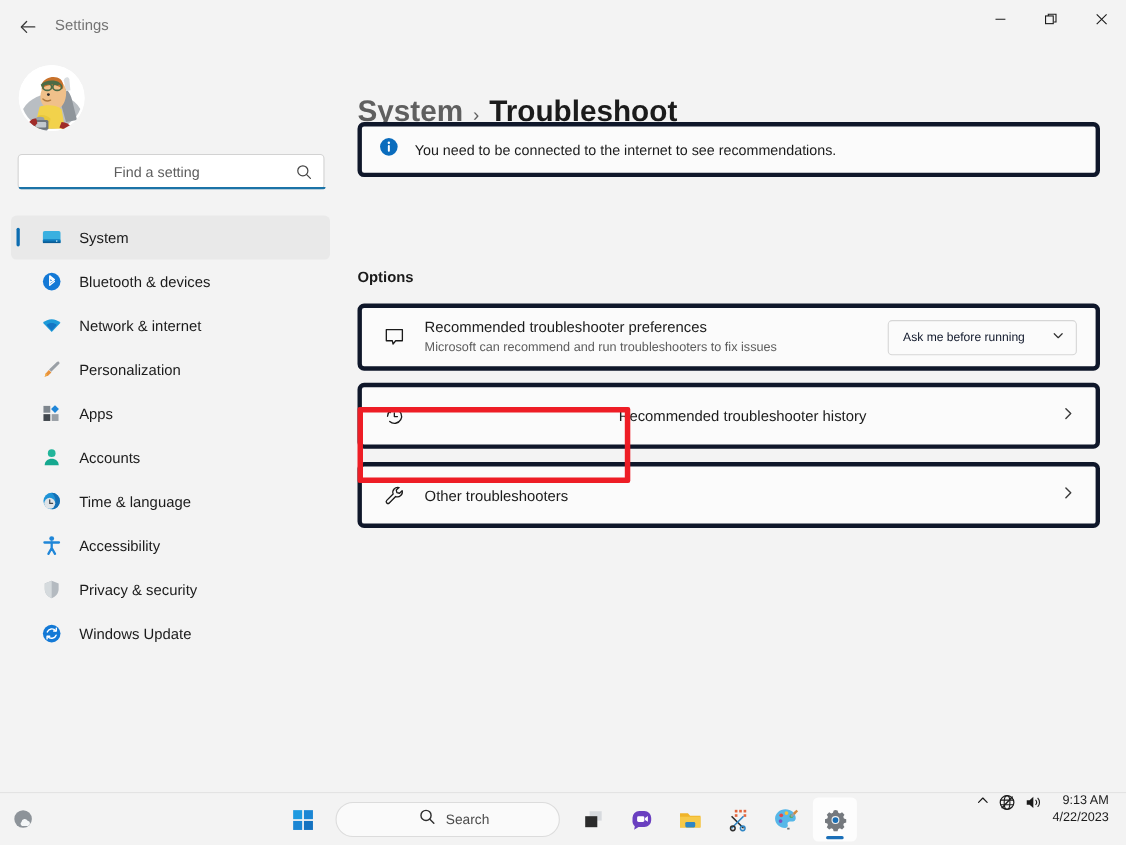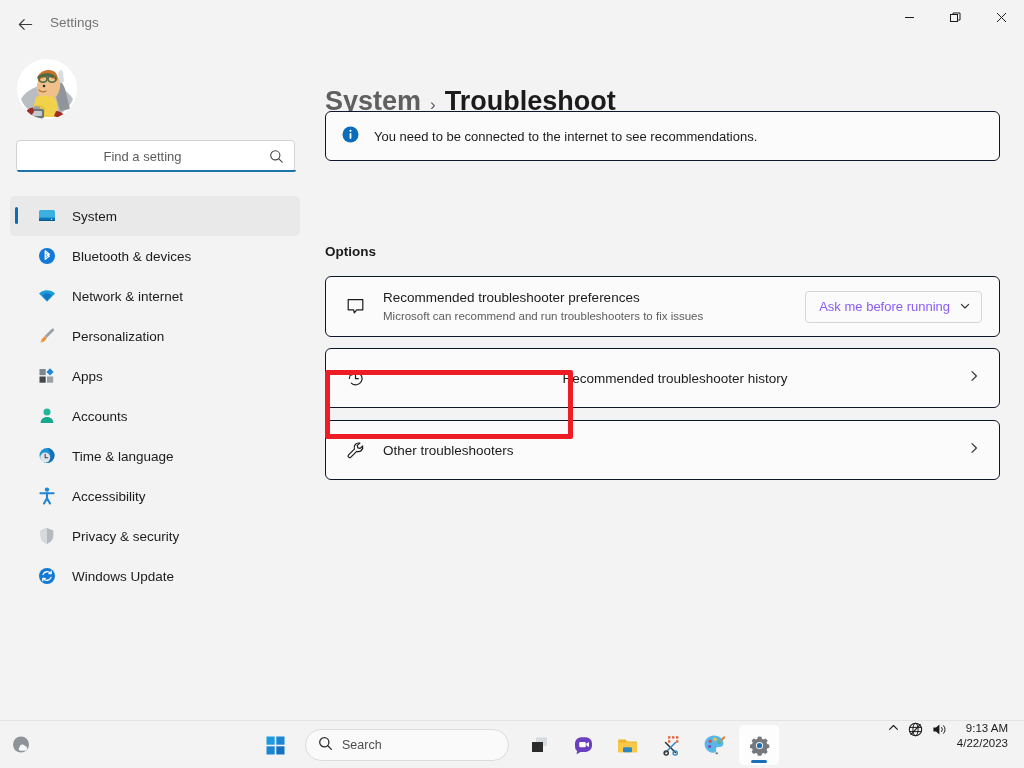--- a/index.html
+++ b/index.html
@@ -83,21 +83,21 @@
   .breadcrumb {
     position: absolute; left: 15px; top: 10px;
     display: flex; align-items: baseline; gap: 9px;
   }
   .bc-parent { font-size: 27px; color: #5f5f5f; font-weight: 600; }
   .bc-sep { font-size: 17px; color: #5f5f5f; }
   .bc-current { font-size: 27px; color: #1b1b1b; font-weight: 600; margin-top: 28px; }
 
   .card {
     position: absolute; left: 15px; width: 675px;
-    background: #fbfbfb; border: 1px solid #0f172a; border-radius: 6px;
+    background: #fbfbfb; border: 4px solid #0f172a; border-radius: 6px;
   }
   .banner { top: 63px; height: 50px; display: flex; align-items: center; }
   .banner .info-ico { margin-left: 16px; margin-right: 15px; }
   .banner .btext { font-size: 13px; color: #1b1b1b; }
 
   .sect-title {
     position: absolute; left: 15px; top: 196px;
     font-size: 13.5px; font-weight: 600; color: #1b1b1b;
   }
 
@@ -111,21 +111,21 @@
   .opt .otitle { font-size: 13.5px; color: #1b1b1b; line-height: 17px; }
   .opt .osub { font-size: 11.5px; color: #5d5d5d; line-height: 16px; margin-top: 2px; }
   .opt .chev { margin-right: 18px; color: #3b3b3b; }
 
   .dropdown {
     margin-right: 17px; height: 32px; min-width: 172px;
     background: #fbfbfb; border: 1px solid #d6d6d6; border-radius: 4px;
     display: flex; align-items: center; justify-content: space-between;
     padding: 0 10px 0 13px;
   }
-  .dropdown .dval { font-size: 13px; color: #8b5cf6; }
+  .dropdown .dval { font-size: 11px; color: #0f172a; }
   .dropdown .dchev { color: #303030; margin-left: 9px; }
 
   .card1 { top: 228px; height: 61px; }
   .card2 { top: 300px; height: 60px; text-align: center; }
   .card3 { top: 372px; height: 60px; }
 
   .redbox {
     position: absolute; left: 15px; top: 322px; width: 248px; height: 69px;
     border: 5px solid #ee1d25; border-radius: 2px; pointer-events: none;
   }
@@ -145,21 +145,21 @@
     display: flex; align-items: center; justify-content: center;
   }
   .tb-item.active { background: #fdfdfd; }
   .tb-item .underline {
     position: absolute; bottom: 2px; left: 12px; width: 16px; height: 3px;
     background: #1a6fb8; border-radius: 2px;
   }
   .tb-search {
     width: 204px; height: 32px; border-radius: 16px; background: #fafafa;
     border: 1px solid #dcdcdc; display: flex; align-items: center;
-    padding-left: 12px; gap: 9px; margin: 0 6px;
+    padding-left: 12px; gap: 9px; margin: 0 6px; justify-content: center;
   }
   .tb-search .stext { font-size: 12.5px; color: #4d4d4d; }
   .tray {
     position: absolute; right: 12px; top: 0; height: 48px;
     display: flex; align-items: flex-start; gap: 7px;
   }
   .tray .titem { display: flex; align-items: center; justify-content: center; color: #1b1b1b; }
   .clock {
     text-align: right; font-size: 11.5px; color: #1b1b1b;
     line-height: 15px; margin-left: 2px; margin-right: 4px;

